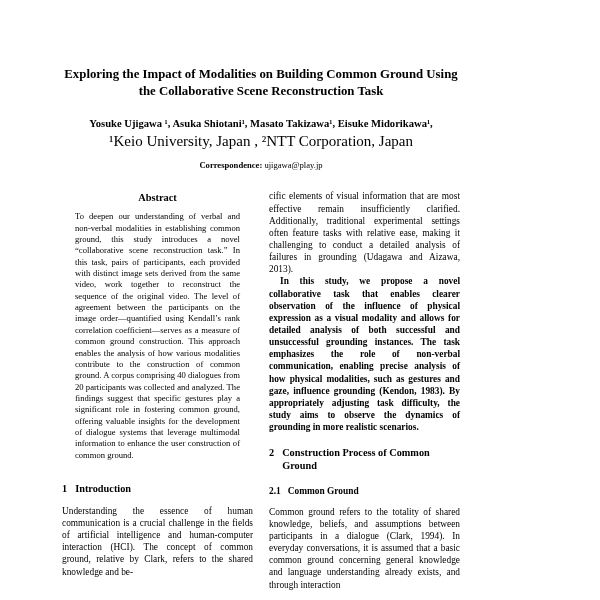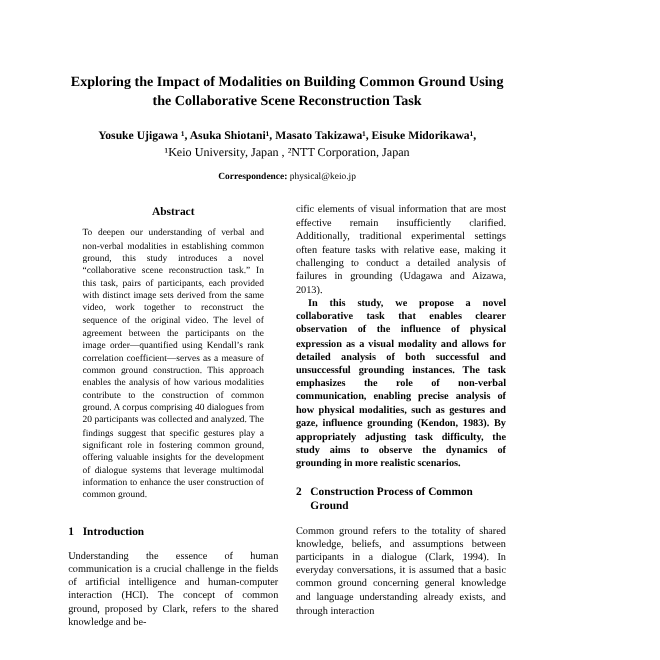--- a/index.html
+++ b/index.html
@@ -12,21 +12,21 @@
   .page { width: 522px; height: 600px; padding: 66px 62px 0 62px; background: #fff; }
 
   .title {
     font-size: 12.8px; font-weight: bold; text-align: center;
     line-height: 1.35; max-width: 450px; margin: 0 auto 15px auto;
   }
   .authors {
     font-size: 10.6px; font-weight: bold; text-align: center;
     line-height: 1.45; margin-bottom: 1px;
   }
-  .affiliation { font-size: 11px; text-align: center; margin-bottom: 9px; line-height: 1.3; }
+  .affiliation { font-size: 15px; text-align: center; margin-bottom: 9px; line-height: 1.3; }
   .correspondence { font-size: 8.6px; text-align: center; margin-bottom: 20px; }
   .correspondence .label { font-weight: bold; margin-top: 32px; }
 
   .columns { display: flex; gap: 16px; align-items: flex-start; }
   .col { flex: 1 1 0; min-width: 0; }
 
   .abstract-heading {
     font-size: 10.4px; font-weight: bold; text-align: center; margin: 2px 0 8px 0;
   }
   .abstract-text {
@@ -57,42 +57,46 @@
   <h1 class="title">Exploring the Impact of Modalities on Building Common Ground Using the Collaborative Scene Reconstruction Task</h1>
 
   <div class="authors">
     <div>Yosuke Ujigawa ¹, Asuka Shiotani¹, Masato Takizawa¹, Eisuke Midorikawa¹,</div>
   </div>
 
   <div class="affiliation">¹Keio University, Japan , ²NTT Corporation, Japan</div>
 
   <div class="correspondence">
     <span class="label">Correspondence:</span>
-    <span>physical@keio.jp</span>
+    <span>ujigawa@play.jp</span>
   </div>
 
   <div class="columns">
 
     <div class="col">
       <div class="abstract-heading">Abstract</div>
       <div class="abstract-text">To deepen our understanding of verbal and non-verbal modalities in establishing common ground, this study introduces a novel “collaborative scene reconstruction task.” In this task, pairs of participants, each provided with distinct image sets derived from the same video, work together to reconstruct the sequence of the original video. The level of agreement between the participants on the image order—quantified using Kendall’s rank correlation coefficient—serves as a measure of common ground construction. This approach enables the analysis of how various modalities contribute to the construction of common ground. A corpus comprising 40 dialogues from 20 participants was collected and analyzed. The findings suggest that specific gestures play a significant role in fostering common ground, offering valuable insights for the development of dialogue systems that leverage multimodal information to enhance the user construction of common ground.</div>
 
       <div class="section-heading">
         <span>1</span>
         <span>Introduction</span>
       </div>
-      <p class="body">Understanding the essence of human communication is a crucial challenge in the fields of artificial intelligence and human-computer interaction (HCI). The concept of common ground, proposed by Clark, refers to the shared knowledge and be-</p>
+      <p class="body">Understanding the essence of human communication is a crucial challenge in the fields of artificial intelligence and human-computer interaction (HCI). The concept of common ground, relative by Clark, refers to the shared knowledge and be-</p>
     </div>
 
     <div class="col">
       <p class="body">cific elements of visual information that are most effective remain insufficiently clarified. Additionally, traditional experimental settings often feature tasks with relative ease, making it challenging to conduct a detailed analysis of failures in grounding (Udagawa and Aizawa, 2013).</p>
       <p class="body indent">In this study, we propose a novel collaborative task that enables clearer observation of the influence of physical expression as a visual modality and allows for detailed analysis of both successful and unsuccessful grounding instances. The task emphasizes the role of non-verbal communication, enabling precise analysis of how physical modalities, such as gestures and gaze, influence grounding (Kendon, 1983). By appropriately adjusting task difficulty, the study aims to observe the dynamics of grounding in more realistic scenarios.</p>
 
       <div class="section-heading tight">
         <span>2</span>
         <span>Construction Process of Common Ground</span>
       </div>
 
+      <div class="subsection-heading">
+        <span>2.1</span>
+        <span>Common Ground</span>
+      </div>
       <p class="body">Common ground refers to the totality of shared knowledge, beliefs, and assumptions between participants in a dialogue (Clark, 1994). In everyday conversations, it is assumed that a basic common ground concerning general knowledge and language understanding already exists, and through interaction</p>
     </div>
 
   </div>
 </div>
 
 </body></html>

